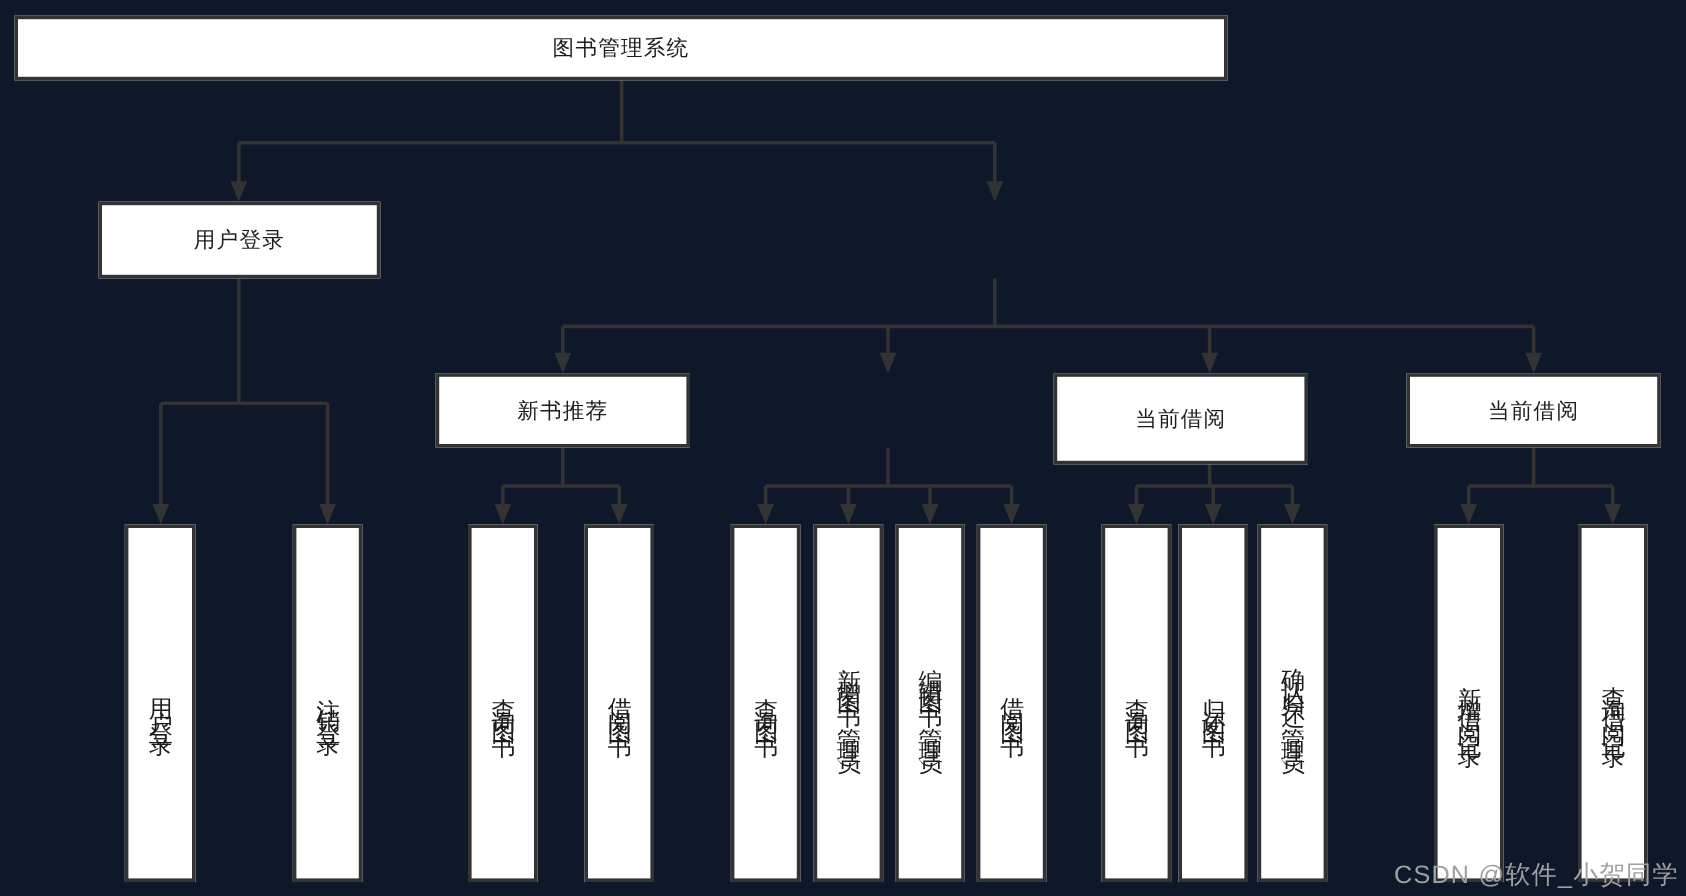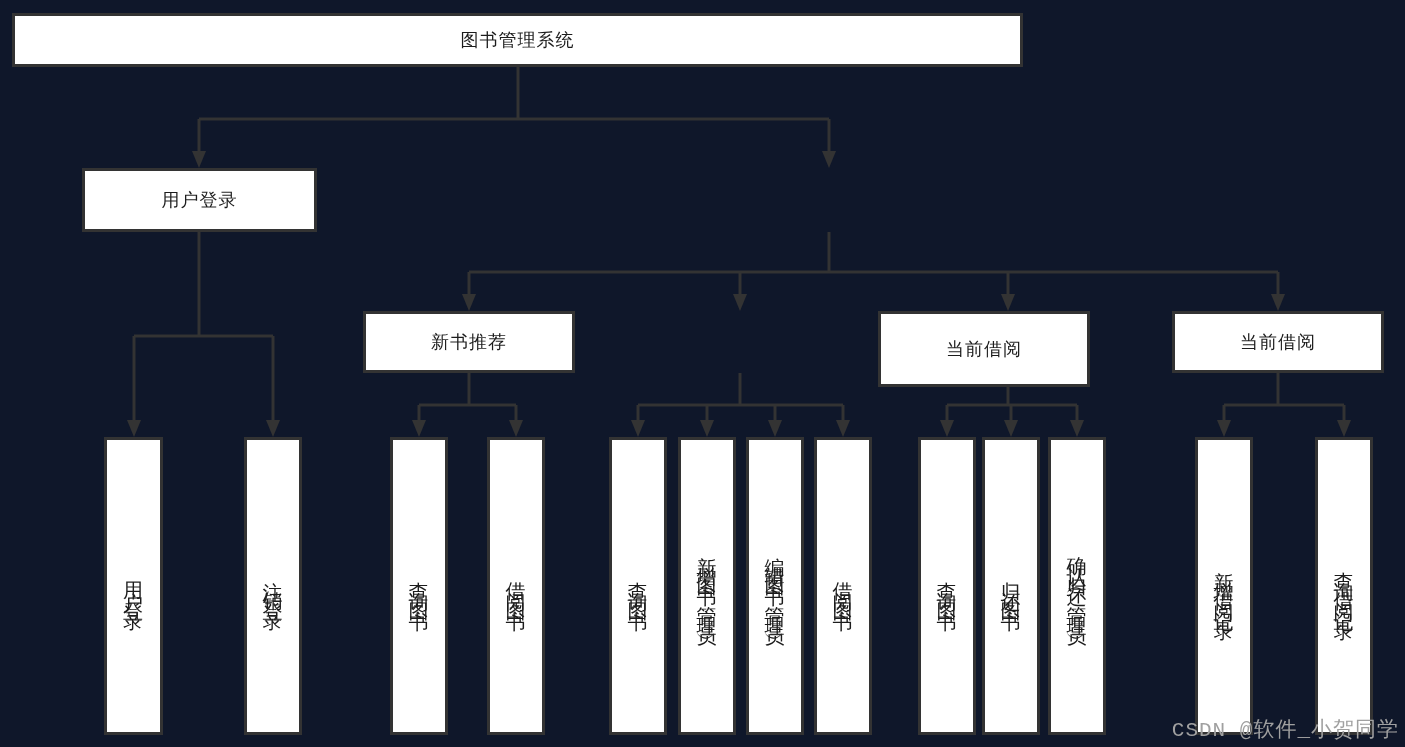--- a/index.html
+++ b/index.html
@@ -41,21 +41,20 @@
   }
   .watermark {
     position: absolute;
     right: 6px;
     bottom: 4px;
     font-size: 21px;
     color: #a0a0a0;
     letter-spacing: 1px;
     z-index: 10;
     white-space: nowrap;
-    font-family: Liberation Mono, monospace;
   }
 </style>
 </head>
 <body>
 
 <div class="stage">
 
   <svg class="connectors" width="1405" height="747" viewBox="0 0 1405 747" aria-hidden="true">
     <path fill="none" stroke="#333333" stroke-width="3" d="M518 67 V119 M199 119 H829 M199 119 V152 M829 119 V152
          M199 232 V336 M134 336 H273 M134 336 V421 M273 336 V421

